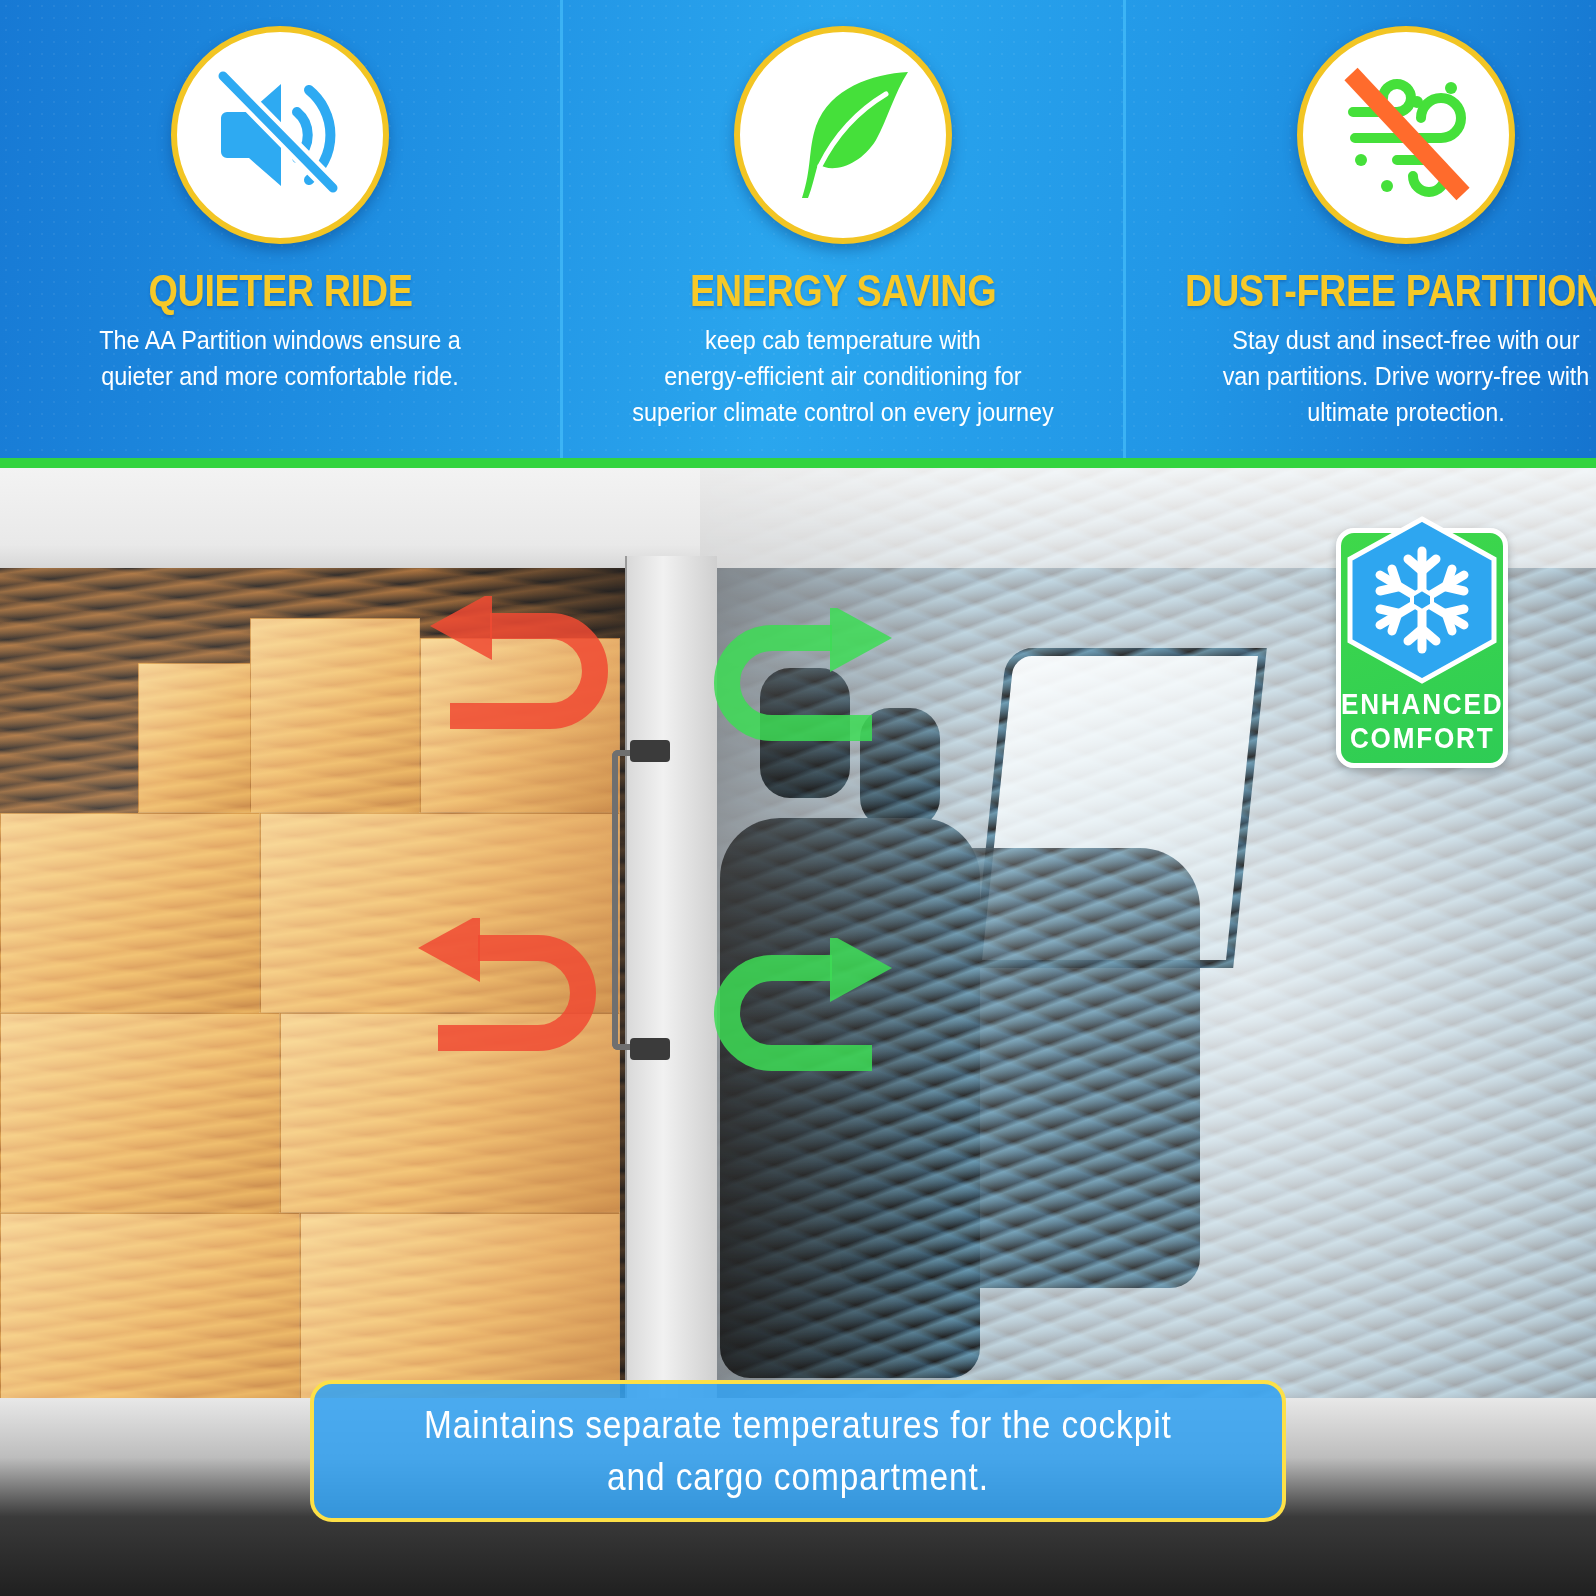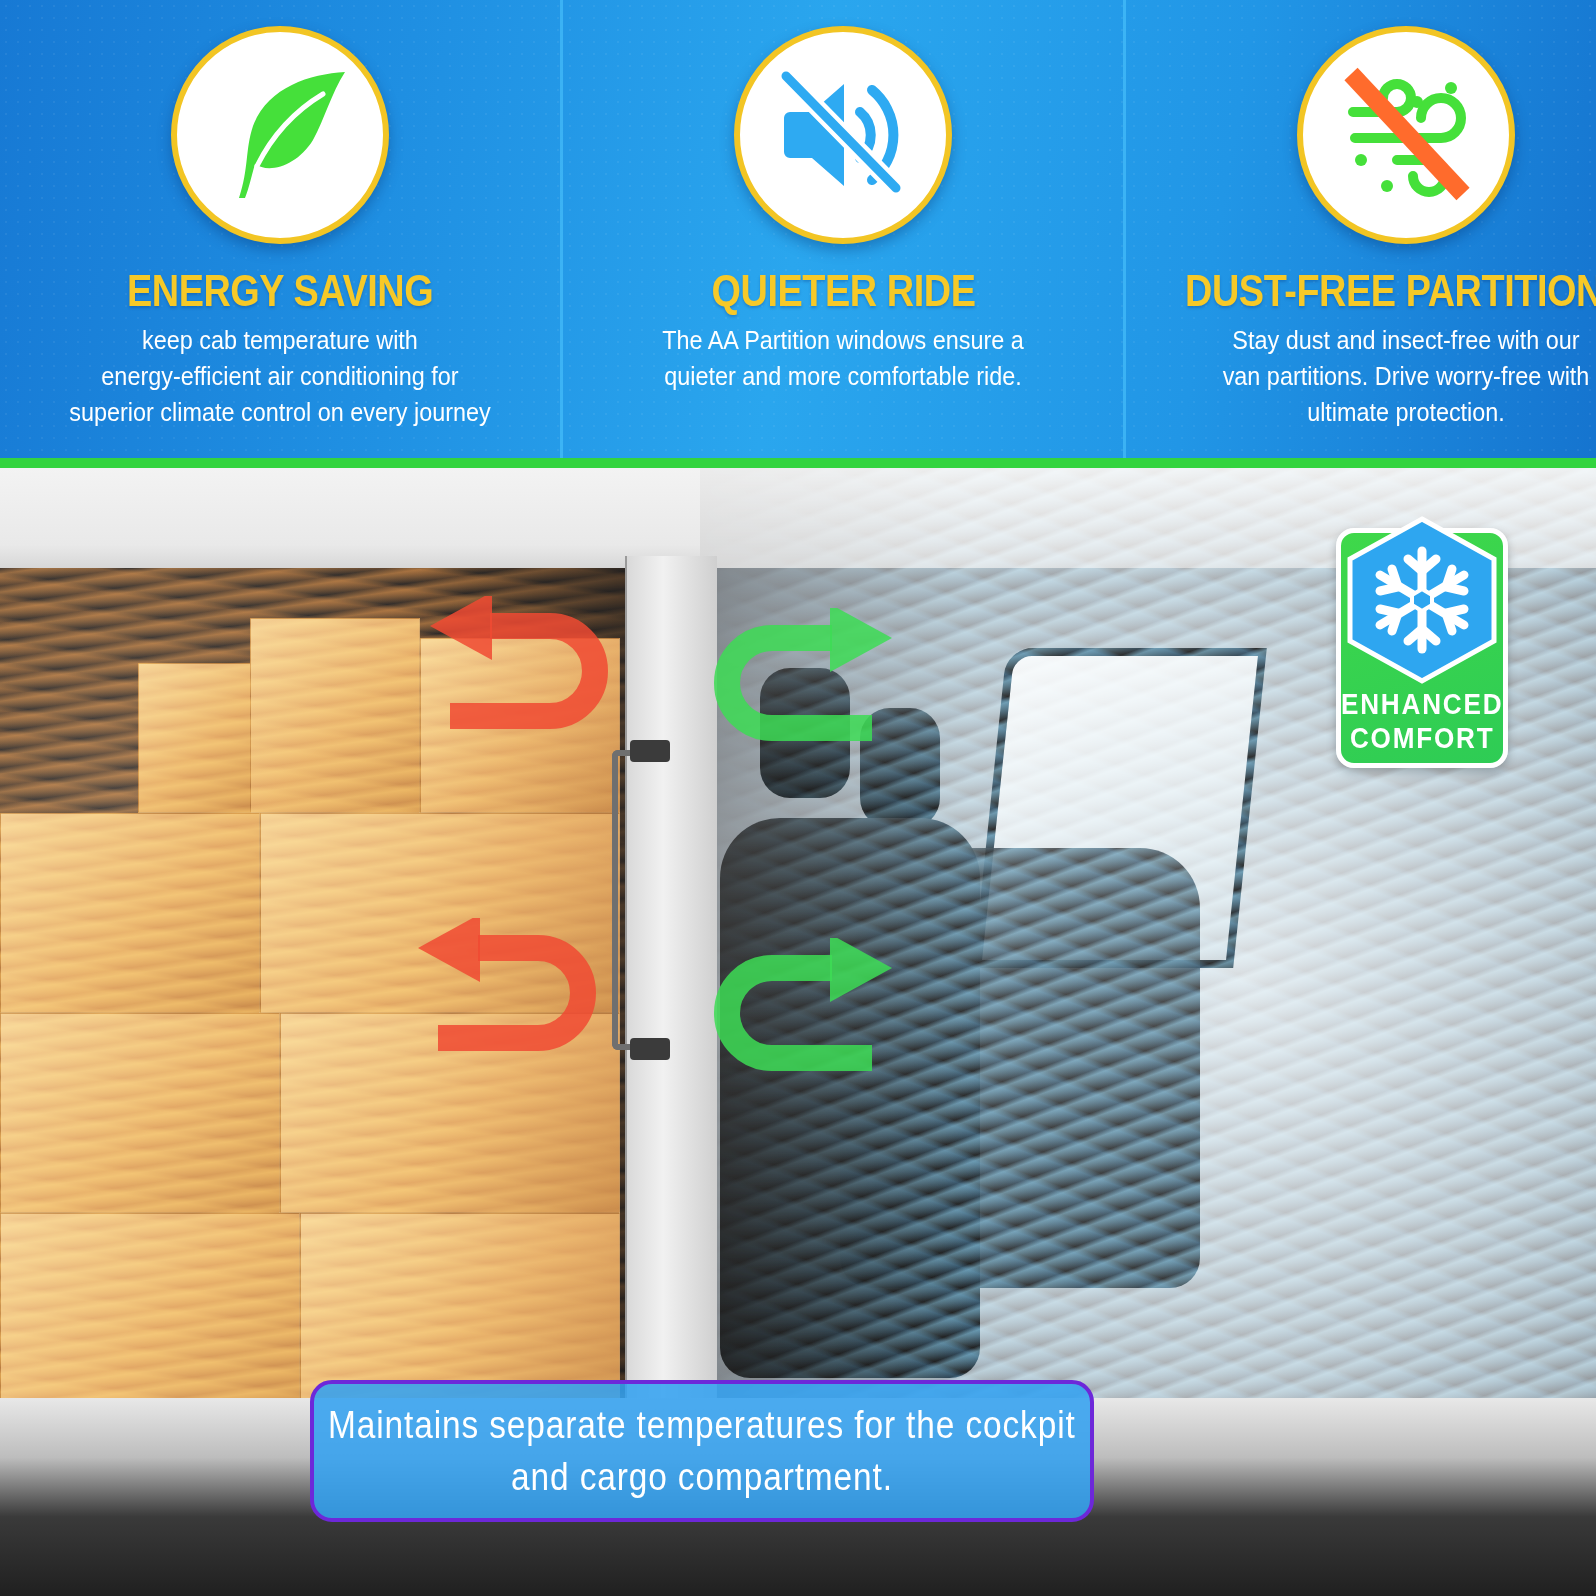--- a/index.html
+++ b/index.html
@@ -122,61 +122,61 @@
     display: flex; flex-direction: column; align-items: center;
   }
   .badge-hex { margin-top: -18px; width: 160px; height: 170px; }
   .badge-text {
     color: #ffffff; font-weight: 700; font-size: 29px; letter-spacing: 2px; line-height: 34px;
     text-align: center; margin-top: 2px; transform: scaleX(0.9);
   }
 
   
   .caption {
-    position: absolute; left: 310px; top: 1380px; width: 784px; height: 142px;
-    background: rgba(52,162,240,0.88); border: 4px solid #6d28d9; border-radius: 22px;
+    position: absolute; left: 310px; top: 1380px; width: 976px; height: 142px;
+    background: rgba(52,162,240,0.88); border: 4px solid #fde047; border-radius: 22px;
     display: flex; flex-direction: column; align-items: center; justify-content: center;
     color: #ffffff; font-size: 38px; line-height: 52px; letter-spacing: 1px;
   }
   .caption span { display: block; white-space: nowrap; transform: scaleX(0.88); }
 </style>
 </head>
 <body>
 
 <div class="banner">
-
-  <div class="feature">
-    <div class="icon-circle">
-      <svg viewBox="0 0 150 150">
-        <path d="M34 138 C44 108 40 90 48 66 C62 28 104 14 140 12 C126 34 120 58 108 80 C92 106 64 114 50 104 C46 118 44 128 40 138 Z" fill="#45e03a"></path>
-        <path d="M52 106 C66 78 88 52 118 34" stroke="#ffffff" stroke-width="5" fill="none" stroke-linecap="round"></path>
-      </svg>
-    </div>
-    <div class="feature-title">ENERGY SAVING</div>
-    <div class="feature-desc">
-      <span>keep cab temperature with</span>
-      <span>energy-efficient air conditioning for</span>
-      <span>superior climate control on every journey</span>
-    </div>
-  </div>
 
   <div class="feature">
     <div class="icon-circle">
       <svg viewBox="0 0 150 150">
         <path d="M22 52 h22 l32 -28 v102 l-32 -28 h-22 a6 6 0 0 1 -6 -6 v-34 a6 6 0 0 1 6 -6z" fill="#2eaaf2"></path>
         <path d="M92 52 a30 30 0 0 1 0 46" stroke="#2eaaf2" stroke-width="10" fill="none" stroke-linecap="round"></path>
         <path d="M104 30 a58 58 0 0 1 0 90" stroke="#2eaaf2" stroke-width="10" fill="none" stroke-linecap="round"></path>
         <line x1="18" y1="16" x2="128" y2="128" stroke="#ffffff" stroke-width="18" stroke-linecap="round"></line>
         <line x1="18" y1="16" x2="128" y2="128" stroke="#2eaaf2" stroke-width="9" stroke-linecap="round"></line>
       </svg>
     </div>
     <div class="feature-title">QUIETER RIDE</div>
     <div class="feature-desc">
       <span>The AA Partition windows ensure a</span>
       <span>quieter and more comfortable ride.</span>
+    </div>
+  </div>
+
+  <div class="feature">
+    <div class="icon-circle">
+      <svg viewBox="0 0 150 150">
+        <path d="M34 138 C44 108 40 90 48 66 C62 28 104 14 140 12 C126 34 120 58 108 80 C92 106 64 114 50 104 C46 118 44 128 40 138 Z" fill="#45e03a"></path>
+        <path d="M52 106 C66 78 88 52 118 34" stroke="#ffffff" stroke-width="5" fill="none" stroke-linecap="round"></path>
+      </svg>
+    </div>
+    <div class="feature-title">ENERGY SAVING</div>
+    <div class="feature-desc">
+      <span>keep cab temperature with</span>
+      <span>energy-efficient air conditioning for</span>
+      <span>superior climate control on every journey</span>
     </div>
   </div>
 
   <div class="feature">
     <div class="icon-circle">
       <svg viewBox="0 0 150 150">
         <g stroke="#45e03a" stroke-width="10" fill="none" stroke-linecap="round">
           <path d="M22 52 h44 a14 14 0 1 0 -14 -14"></path>
           <path d="M24 78 h86 a20 20 0 1 0 -20 -20"></path>
           <path d="M66 100 h32 a16 16 0 1 1 -16 16"></path>

